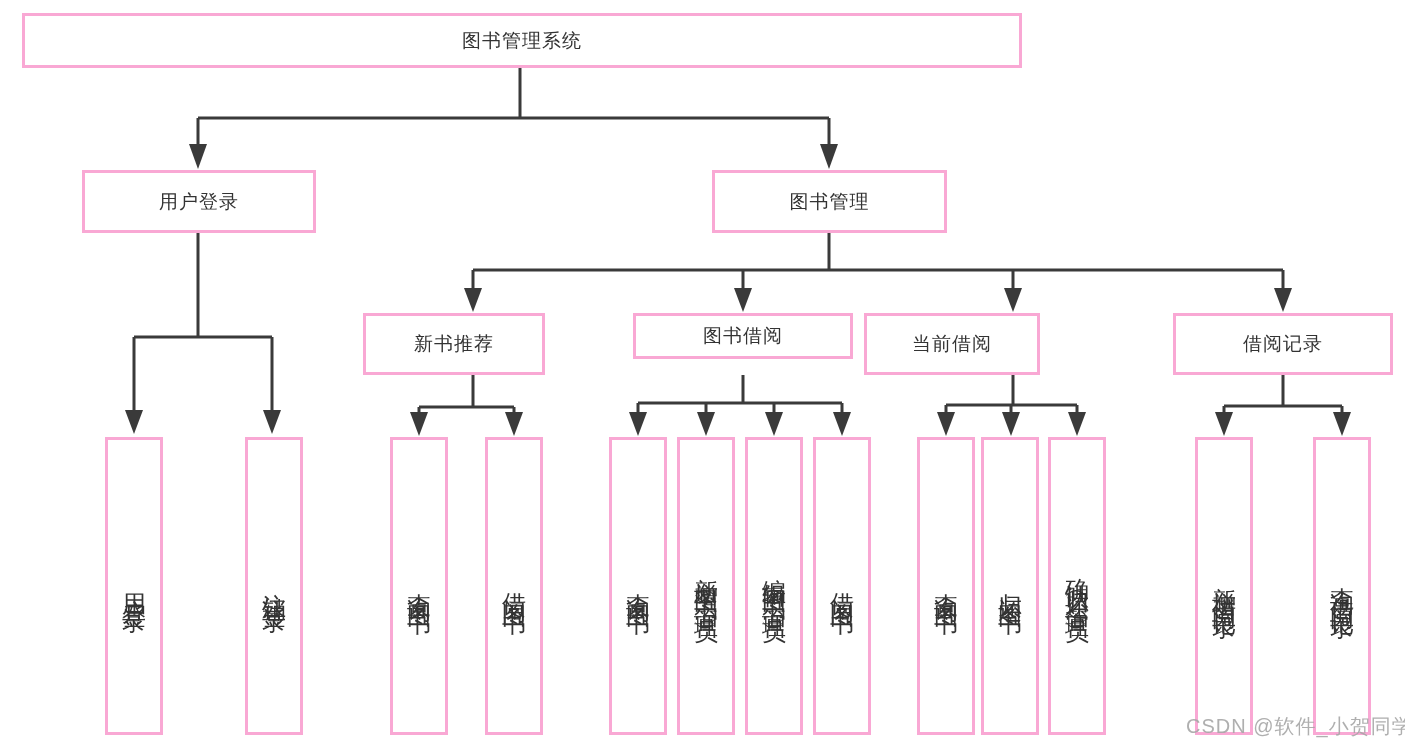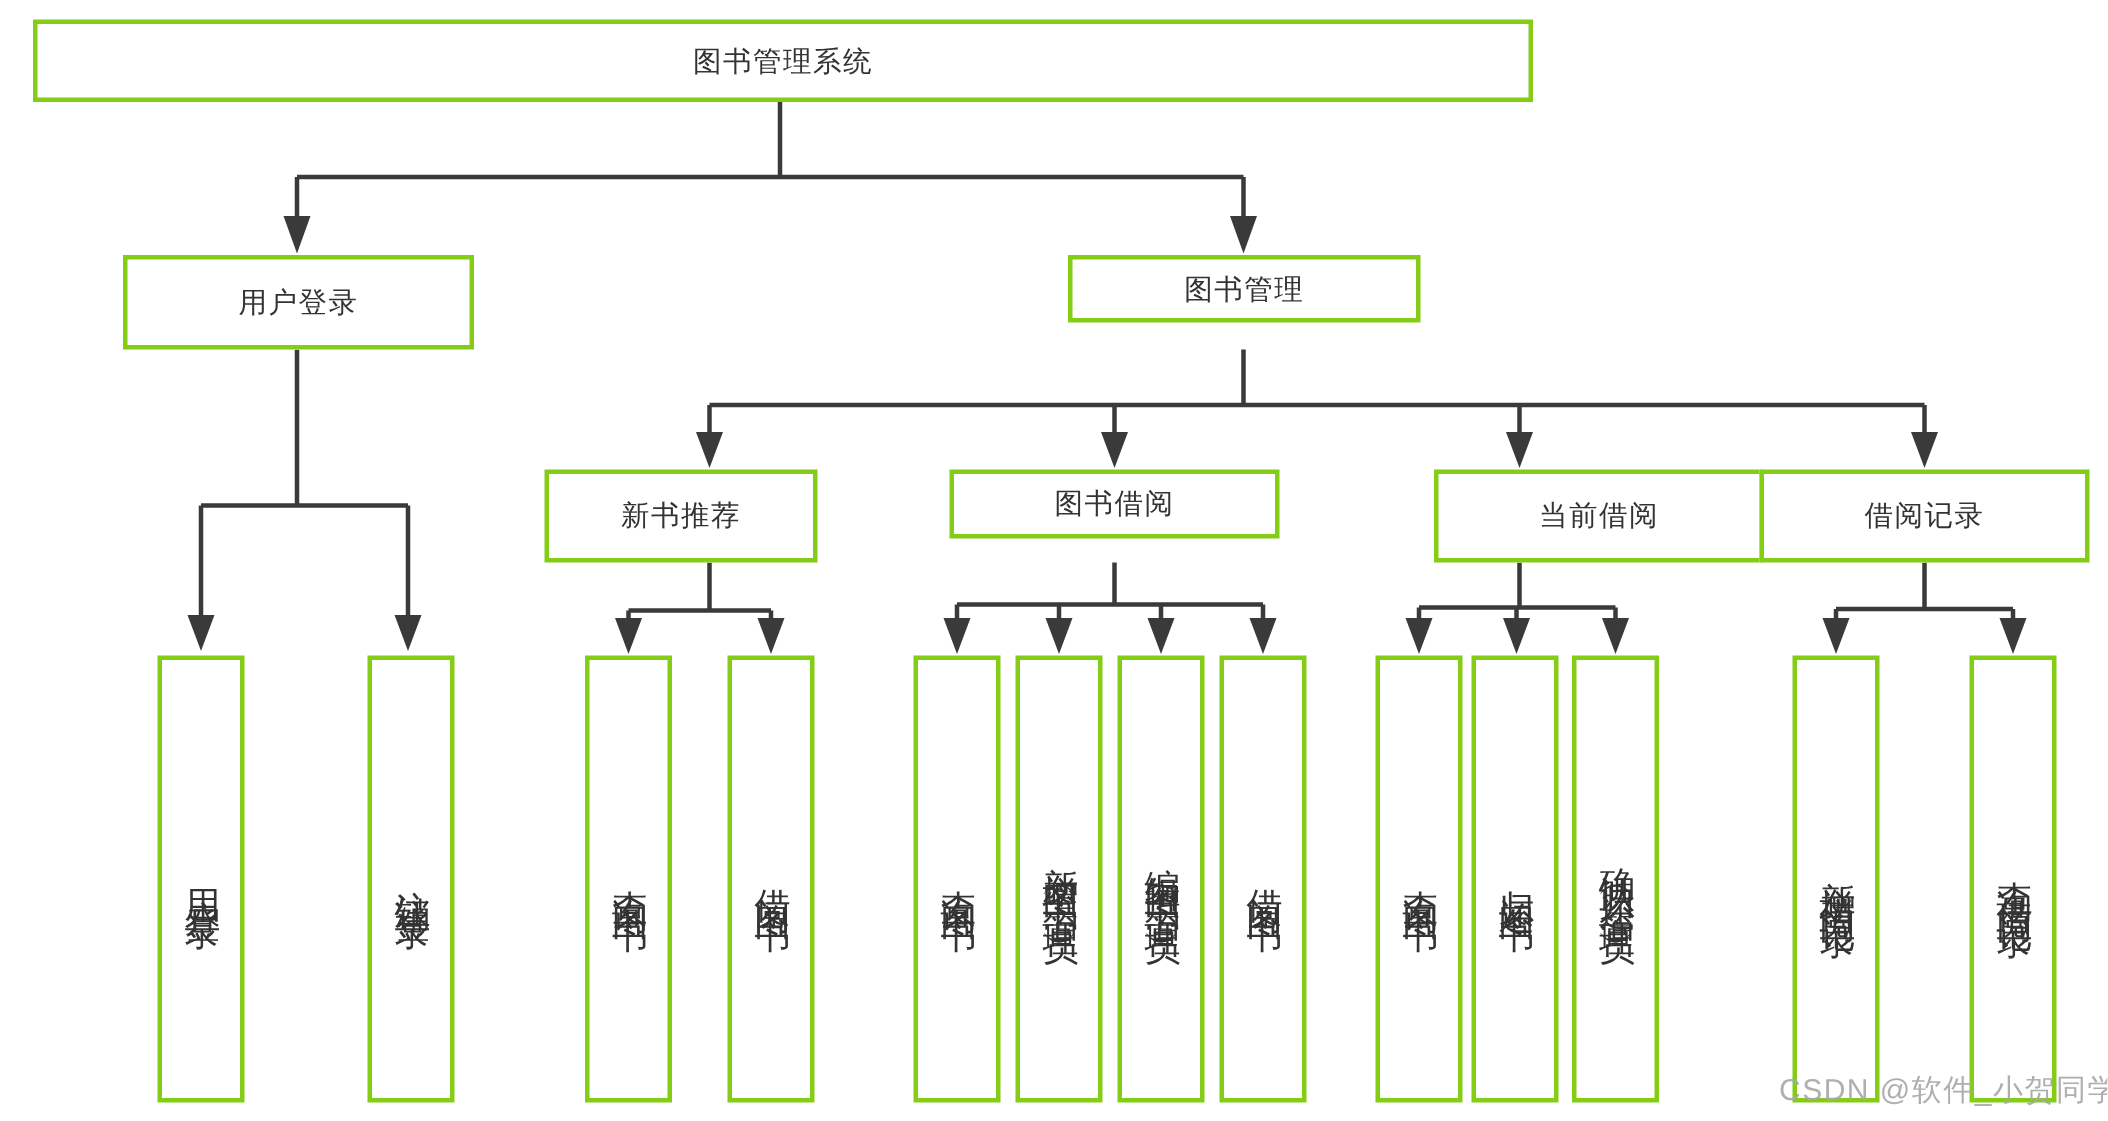--- a/index.html
+++ b/index.html
@@ -8,21 +8,21 @@
     width:1405px;height:747px;
     background:#ffffff;
     font-family:"Liberation Sans", sans-serif;
     overflow:hidden;
   }
   .connector-layer{position:absolute;left:0;top:0;width:1405px;height:747px;}
   .node{
     position:absolute;
     box-sizing:border-box;
     background:#ffffff;
-    border:3px solid #84cc16;
+    border:3px solid #f9a8d4;
     display:flex;
     align-items:center;
     justify-content:center;
     color:#333333;
   }
   .hnode{font-size:19px;letter-spacing:1px;}
   .vnode{width:58px;top:437px;height:298px;}
   .vnode .vtext{
     writing-mode:vertical-rl;
     text-orientation:mixed;
@@ -96,31 +96,31 @@
     </g>
   </svg>
 
   <div class="node hnode" style="left:22px;top:13px;width:1000px;height:55px;">
     <span>图书管理系统</span>
   </div>
 
   <div class="node hnode" style="left:82px;top:170px;width:234px;height:63px;">
     <span>用户登录</span>
   </div>
-  <div class="node hnode" style="left:712px;top:170px;width:235px;height:45px;">
+  <div class="node hnode" style="left:712px;top:170px;width:235px;height:63px;">
     <span>图书管理</span>
   </div>
 
   <div class="node hnode" style="left:363px;top:313px;width:182px;height:62px;">
     <span>新书推荐</span>
   </div>
   <div class="node hnode" style="left:633px;top:313px;width:220px;height:46px;">
     <span>图书借阅</span>
   </div>
-  <div class="node hnode" style="left:956px;top:313px;width:220px;height:62px;">
+  <div class="node hnode" style="left:864px;top:313px;width:176px;height:62px;">
     <span>当前借阅</span>
   </div>
   <div class="node hnode" style="left:1173px;top:313px;width:220px;height:62px;">
     <span>借阅记录</span>
   </div>
 
   <div class="node vnode" style="left:105px;">
     <span class="vtext">用户登录</span>
   </div>
   <div class="node vnode" style="left:245px;">

